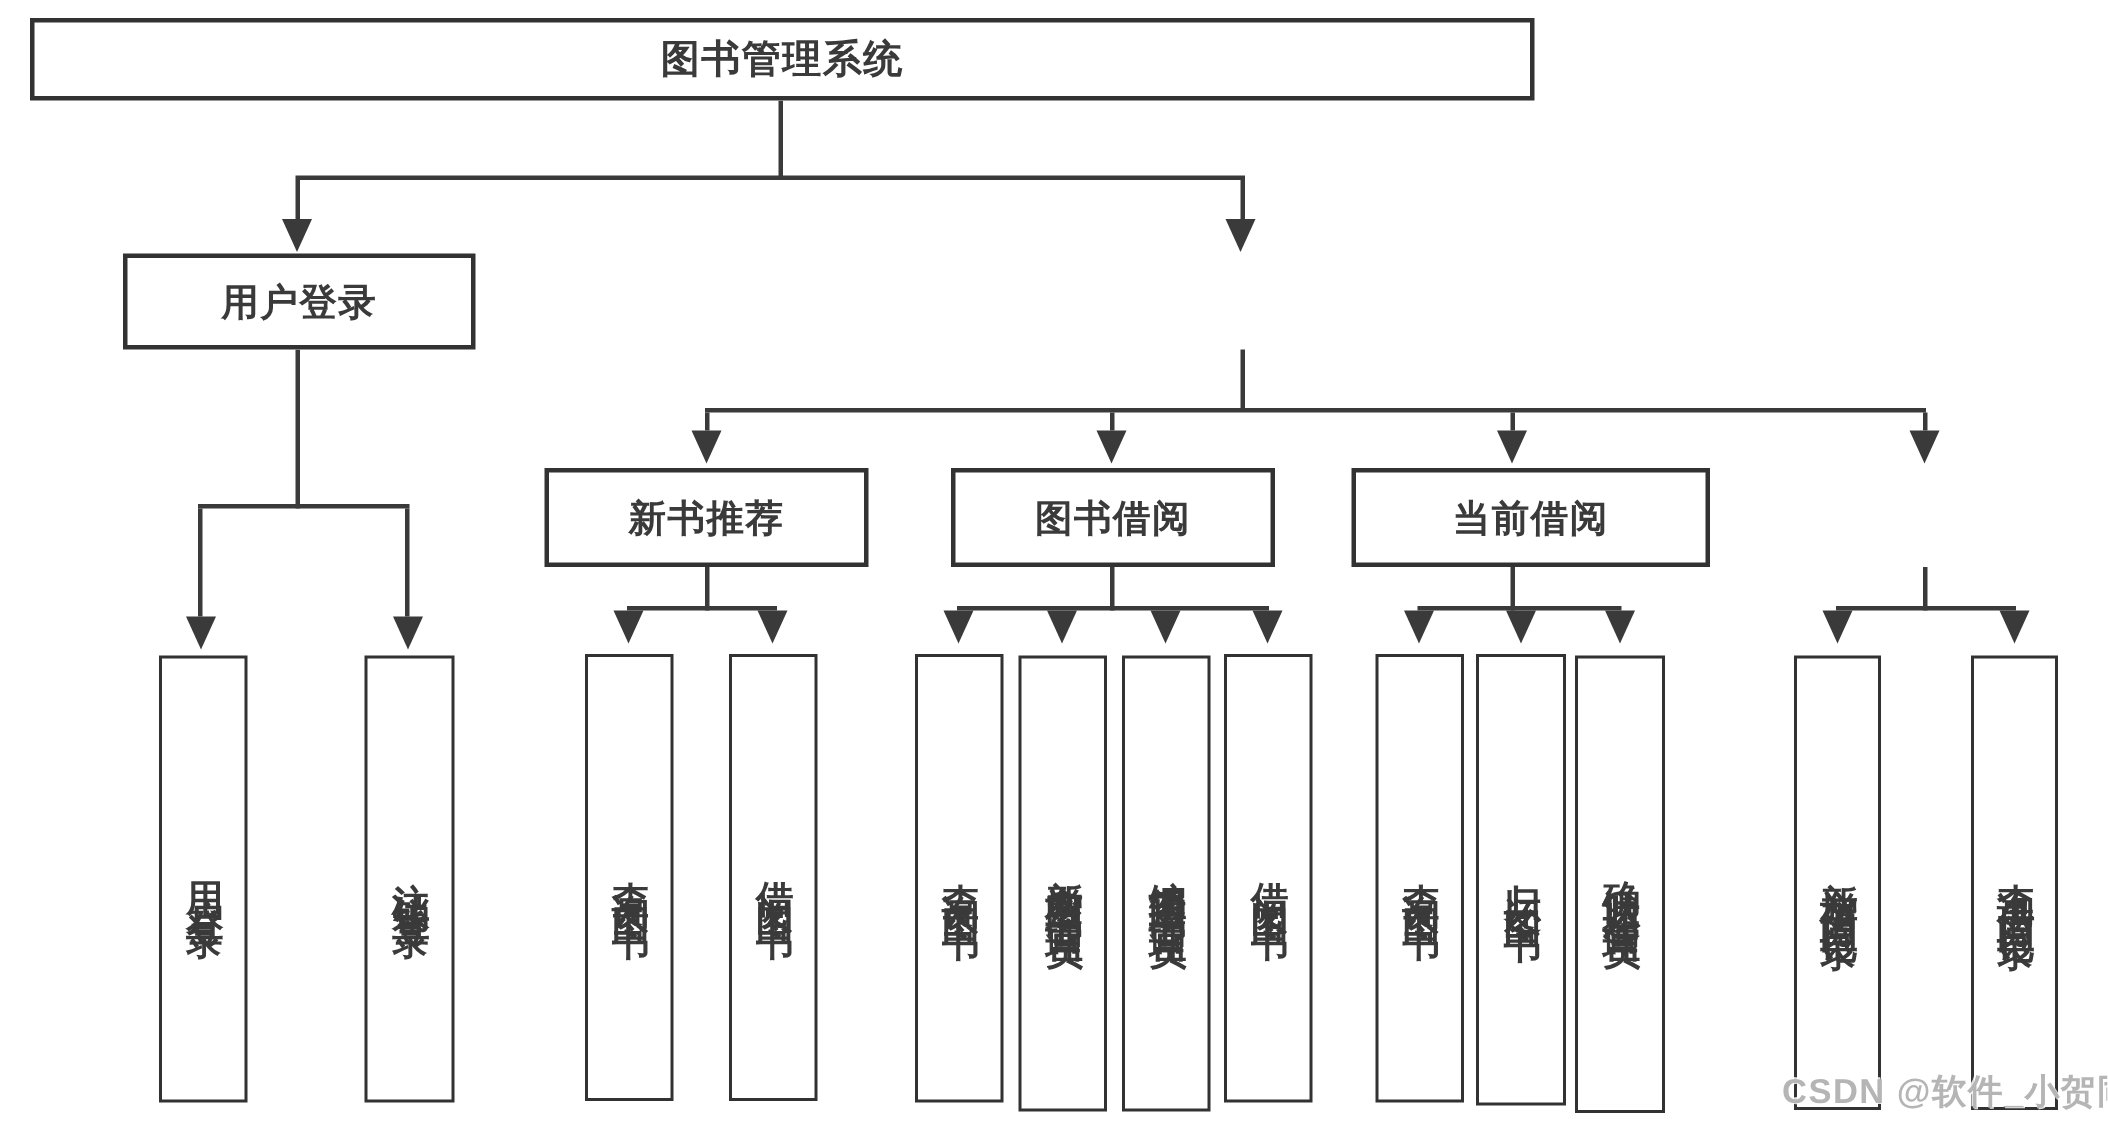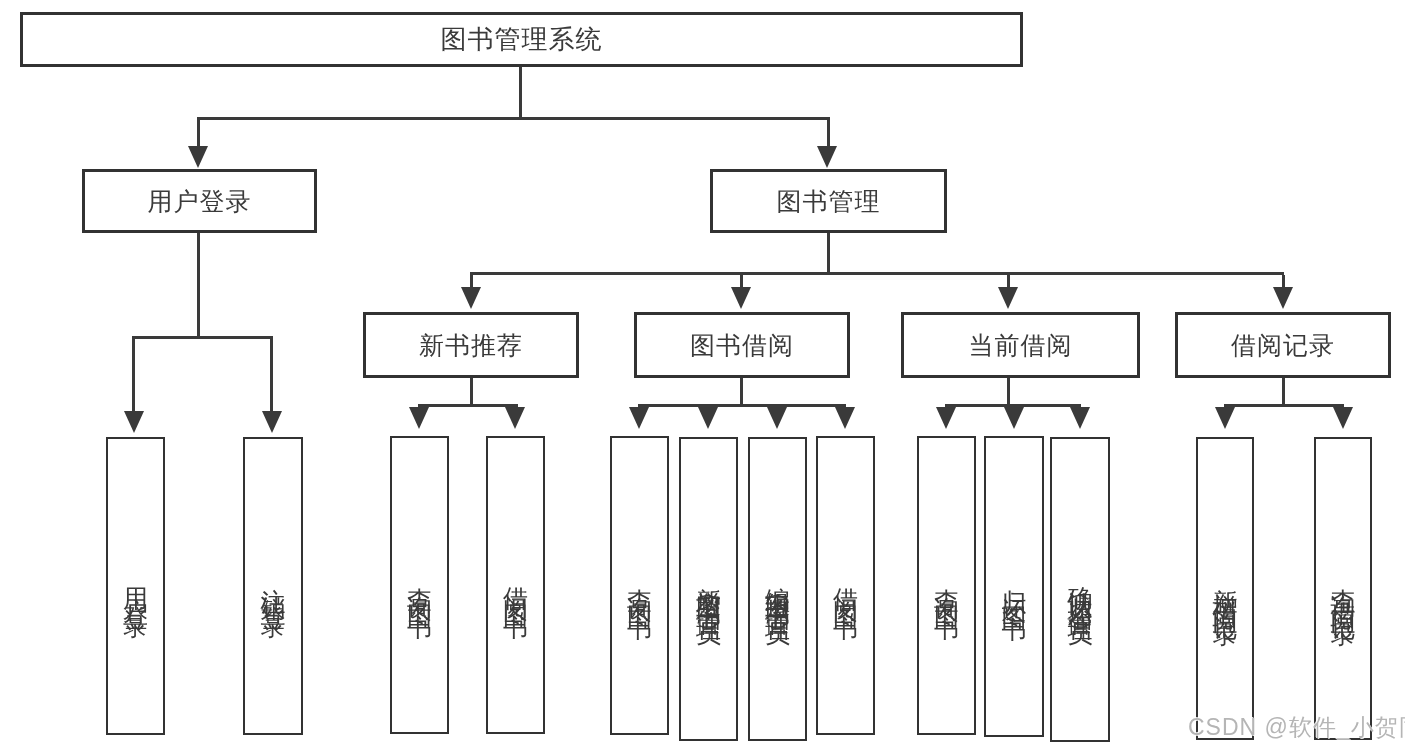--- a/index.html
+++ b/index.html
@@ -6,21 +6,21 @@
     --line:#3a3a3a;
     --border:#323232;
     --fill:#ffffff;
     --text:#3a3a3a;
     --wm:#b5b5b5;
     --bg:#ffffff;
   }
   html,body{margin:0;padding:0;background:var(--bg);}
   .canvas{
     position:relative;width:1405px;height:747px;background:var(--bg);
-    font-family:"Liberation Sans",sans-serif;color:var(--text);overflow:hidden;
+    font-family:"Liberation Sans",sans-serif;color:var(--text);overflow:hidden;font-weight:bold;
   }
   
   .node{
     position:absolute;box-sizing:border-box;background:var(--fill);
     border:3px solid var(--border);
     display:flex;align-items:center;justify-content:center;
     font-size:25px;letter-spacing:1px;white-space:nowrap;
   }
   .fs26{font-size:26px;}
   
@@ -98,26 +98,24 @@
   <div class="ah" style="left:1070px;top:407px;"></div>
 
   <div class="vl" style="left:1282px;top:378px;height:29px;"></div>
   <div class="hl" style="left:1224px;top:404px;width:120px;"></div>
   <div class="ah" style="left:1215px;top:407px;"></div>
   <div class="ah" style="left:1333px;top:407px;"></div>
 
   <div class="node fs26" style="left:20px;top:12px;width:1003px;height:55px;">图书管理系统</div>
 
   <div class="node" style="left:82px;top:169px;width:235px;height:64px;">用户登录</div>
-  <div class="node" style="left:710px;top:169px;width:237px;height:64px;">图书管理</div>
 
   <div class="node" style="left:634px;top:312px;width:216px;height:66px;">图书借阅</div>
   <div class="node" style="left:363px;top:312px;width:216px;height:66px;">新书推荐</div>
   <div class="node" style="left:901px;top:312px;width:239px;height:66px;">当前借阅</div>
-  <div class="node" style="left:1175px;top:312px;width:216px;height:66px;">借阅记录</div>
 
   <div class="vnode" style="left:106px;top:437px;width:59px;height:298px;">用户登录</div>
   <div class="vnode" style="left:243px;top:437px;width:60px;height:298px;">注销登录</div>
 
   <div class="vnode" style="left:390px;top:436px;width:59px;height:298px;">查询图书</div>
   <div class="vnode" style="left:486px;top:436px;width:59px;height:298px;">借阅图书</div>
 
   <div class="vnode" style="left:610px;top:436px;width:59px;height:299px;">查询图书</div>
   <div class="vnode long" style="left:679px;top:437px;width:59px;height:304px;">新增图书（管理员）</div>
   <div class="vnode long" style="left:748px;top:437px;width:59px;height:304px;">编辑图书（管理员）</div>

